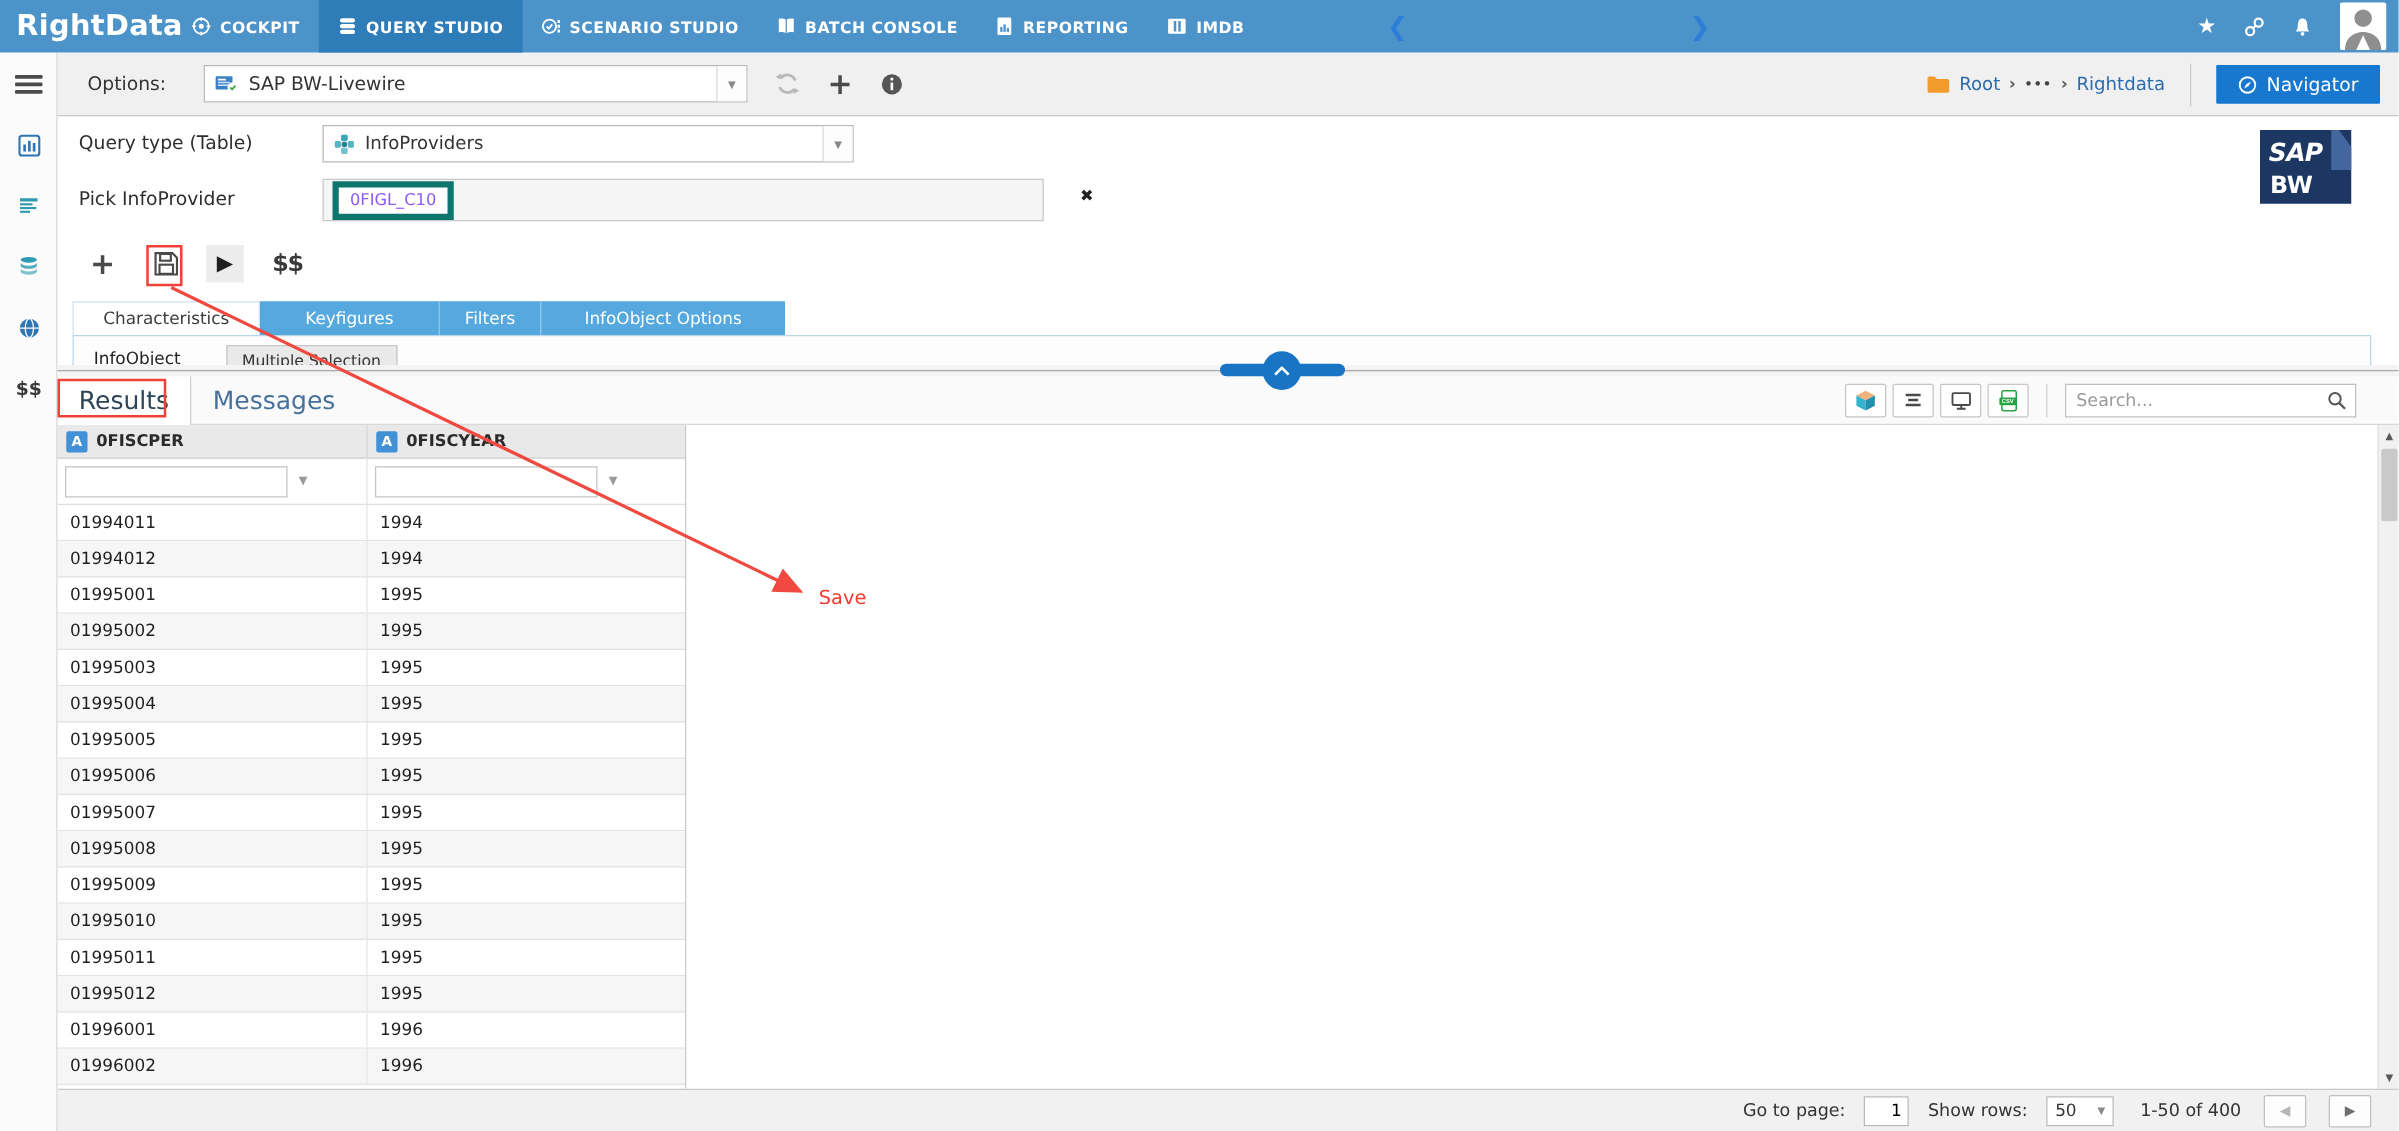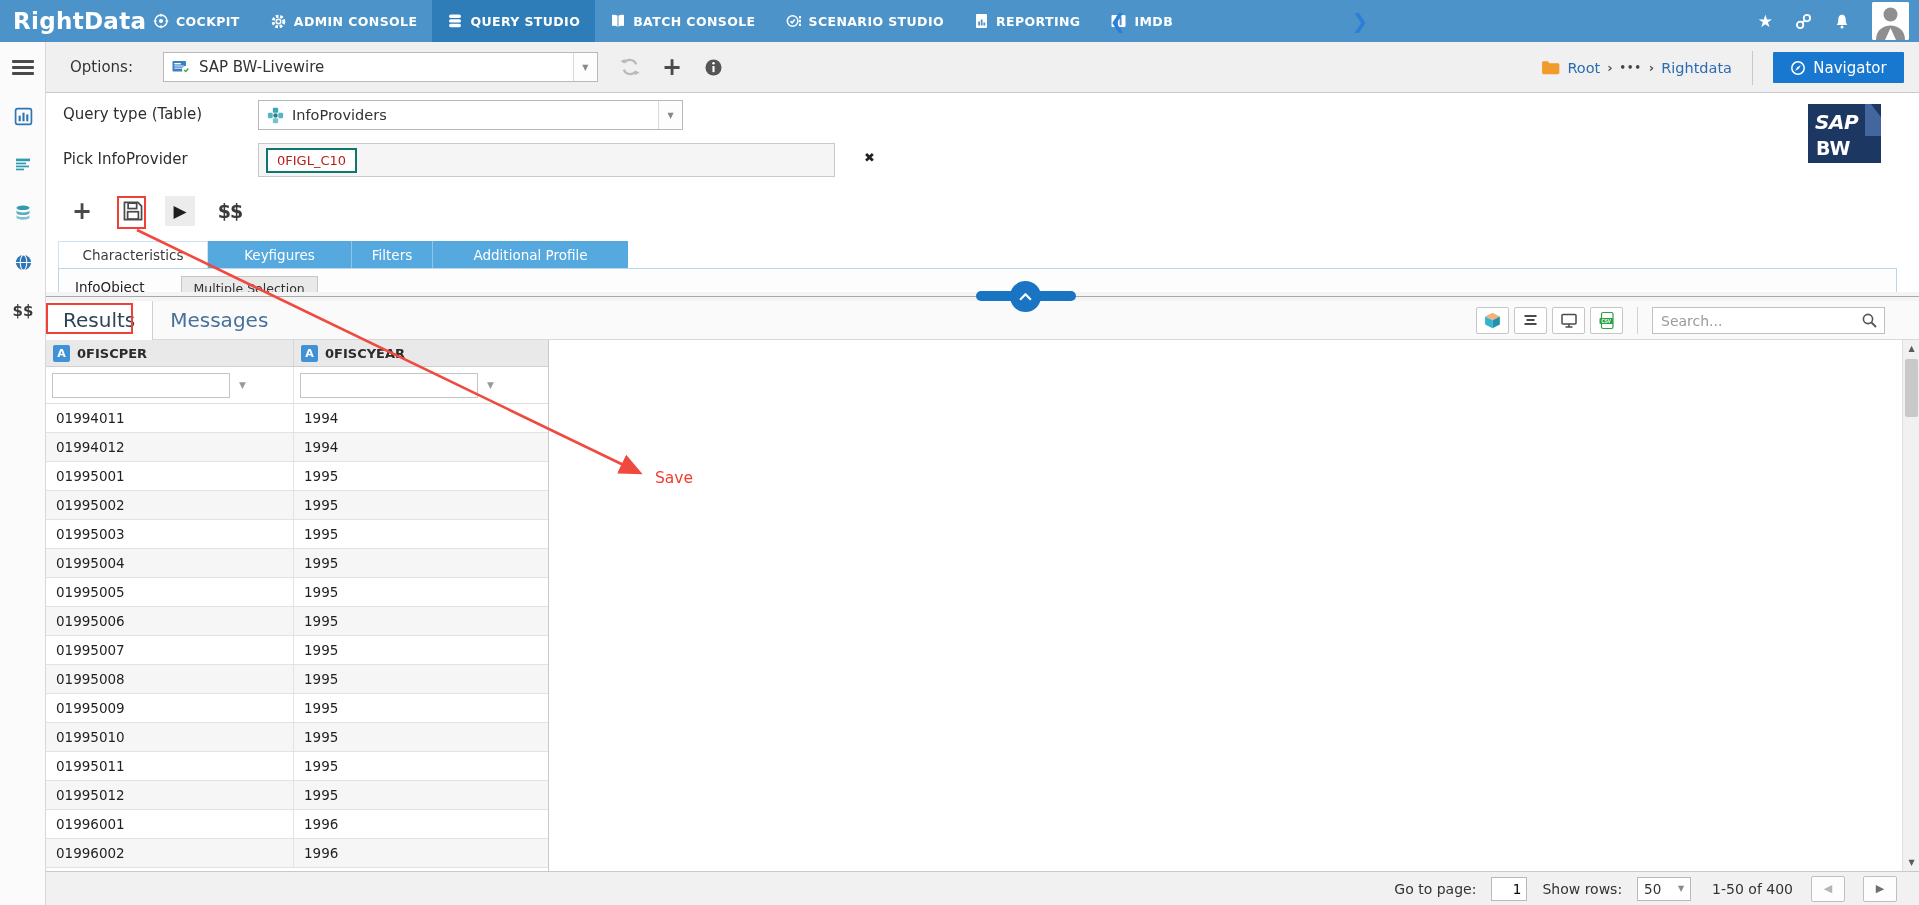--- a/index.html
+++ b/index.html
@@ -43,21 +43,21 @@
   .pb-vline { width:1px; height:34px; background:#c9c9c9; margin:0 10px; }
   .navigator-btn { width:131px; height:31px; background:#1878d0; color:#fff; font-size:15px; display:flex; align-items:center; justify-content:center; gap:7px; cursor:pointer; border-radius:1px; }
 
   
   .querypane { position:absolute; left:46px; top:93px; right:0; height:199px; background:#fff; overflow:hidden; z-index:3; }
   .q-label { position:absolute; left:17px; font-size:15px; color:#2e2e2e; }
   .q-type-label { top:12px; } .q-prov-label { top:57px; }
   .q-select { position:absolute; left:212px; top:7px; width:425px; height:30px; background:#fff; border:1px solid #b9b9b9; display:flex; align-items:center; cursor:pointer; }
   .q-select .txt { font-size:14.5px; color:#333; margin-left:8px; flex:1; }
   .q-provfield { position:absolute; left:212px; top:50px; width:577px; height:34px; background:#f5f5f5; border:1px solid #c9c9c9; display:flex; align-items:center; }
-  .chip { background:#fff; border:2px solid #0f766e; font-size:13px; color:#b91c1c; padding:3px 9px; margin-left:7px; }
+  .chip { background:#fff; border:5px solid #0f766e; font-size:13px; color:#8b5cf6; padding:3px 9px; margin-left:7px; }
   .clear-x { position:absolute; left:818px; top:57px; font-size:13px; color:#222; cursor:pointer; }
   .tb-btn { position:absolute; top:103px; height:30px; display:flex; align-items:center; justify-content:center; cursor:pointer; }
   .tb-plus { left:22px; width:28px; }
   .tb-save { left:73px; width:27px; }
   .tb-play { left:119px; width:30px; background:#ececec; font-size:17px; color:#1e1e1e; }
   .tb-dollar { left:165px; width:38px; font-size:19px; font-weight:700; color:#3a3a3a; letter-spacing:-1px; }
   .qtabs { position:absolute; left:12px; top:148px; height:27px; display:flex; }
   .qtab { background:#55a9de; color:#fff; font-size:13.5px; display:flex; align-items:center; justify-content:center; border-right:1px solid #8ec6ea; cursor:pointer; }
   .qtab:last-child { border-right:none; }
   .qtab.active { background:#fff; color:#3c3c3c; border:1px solid #cde2f2; border-bottom:none; }
@@ -137,63 +137,54 @@
     <div class="navitem">
       <span>
           <svg width="16" height="16" viewBox="0 0 16 16">
             <circle cx="8" cy="8" r="6" fill="none" stroke="#fff" stroke-width="1.5"></circle>
             <circle cx="8" cy="8" r="2" fill="#fff"></circle>
             <path d="M8 .7v3M8 12.3v3M.7 8h3M12.3 8h3" stroke="#fff" stroke-width="1.2"></path>
           </svg>
         </span>
       <span>COCKPIT</span>
     </div>
-    <div class="navitem">
-      <span>
-          <svg width="17" height="17" viewBox="0 0 16 16">
-            <circle cx="8" cy="8" r="5" fill="none" stroke="#fff" stroke-width="2.8" stroke-dasharray="2.4 1.7"></circle>
-            <circle cx="8" cy="8" r="2.1" fill="none" stroke="#fff" stroke-width="1.4"></circle>
-          </svg>
-        </span>
-      <span>ADMIN CONSOLE</span>
-    </div>
     <div class="navitem active">
       <span>
           <svg width="16" height="16" viewBox="0 0 16 16">
             <g fill="#fff">
               <rect x="2" y="1.6" width="12" height="3.4" rx="1.7"></rect>
               <rect x="2" y="6.2" width="12" height="3.4" rx="1.7"></rect>
               <rect x="2" y="10.8" width="12" height="3.4" rx="1.7"></rect>
             </g>
           </svg>
         </span>
       <span>QUERY STUDIO</span>
-    </div>
-    <div class="navitem">
-      <span>
-          <svg width="16" height="16" viewBox="0 0 16 16">
-            <path d="M8 3C6.2 1.9 3.7 1.6 2 2.1v10.8c1.7-.5 4.2-.2 6 .9 1.8-1.1 4.3-1.4 6-.9V2.1C12.3 1.6 9.8 1.9 8 3z" fill="#fff"></path>
-            <path d="M8 3v10.8" stroke="#4c93ca" stroke-width="1"></path>
-          </svg>
-        </span>
-      <span>BATCH CONSOLE</span>
     </div>
     <div class="navitem">
       <span>
           <svg width="16" height="16" viewBox="0 0 16 16">
             <circle cx="6.6" cy="8" r="5.3" fill="none" stroke="#fff" stroke-width="1.5"></circle>
             <path d="M4.4 8.2l1.7 1.7 2.7-3.4" fill="none" stroke="#fff" stroke-width="1.5"></path>
             <g fill="#fff">
               <rect x="13" y="3" width="2" height="2.4"></rect>
               <rect x="13" y="6.8" width="2" height="2.4"></rect>
               <rect x="13" y="10.6" width="2" height="2.4"></rect>
             </g>
           </svg>
         </span>
       <span>SCENARIO STUDIO</span>
+    </div>
+    <div class="navitem">
+      <span>
+          <svg width="16" height="16" viewBox="0 0 16 16">
+            <path d="M8 3C6.2 1.9 3.7 1.6 2 2.1v10.8c1.7-.5 4.2-.2 6 .9 1.8-1.1 4.3-1.4 6-.9V2.1C12.3 1.6 9.8 1.9 8 3z" fill="#fff"></path>
+            <path d="M8 3v10.8" stroke="#4c93ca" stroke-width="1"></path>
+          </svg>
+        </span>
+      <span>BATCH CONSOLE</span>
     </div>
     <div class="navitem">
       <span>
           <svg width="15" height="16" viewBox="0 0 15 16">
             <rect x="2" y="1" width="11" height="14" rx="1" fill="#fff"></rect>
             <g fill="#4c93ca">
               <rect x="4.2" y="8.5" width="1.8" height="4"></rect>
               <rect x="6.8" y="6.5" width="1.8" height="6"></rect>
               <rect x="9.4" y="9.5" width="1.8" height="3"></rect>
             </g>
@@ -384,21 +375,21 @@
   </div>
   <div class="tb-btn tb-play">
       <span>▶</span>
     </div>
   <div class="tb-btn tb-dollar">$$</div>
 
   <div class="qtabs">
     <div class="qtab qt-0 active">Characteristics</div>
     <div class="qtab qt-1">Keyfigures</div>
     <div class="qtab qt-2">Filters</div>
-    <div class="qtab qt-3">Additional Profile</div>
+    <div class="qtab qt-3">InfoObject Options</div>
   </div>
 
   <div class="infoobj-panel">
     <span class="infoobj-label">InfoObject</span>
     <span class="multisel-btn">Multiple Selection</span>
   </div>
 
   <div class="sap-logo">
     <div class="tri"></div>
     <div class="sap">SAP</div>

